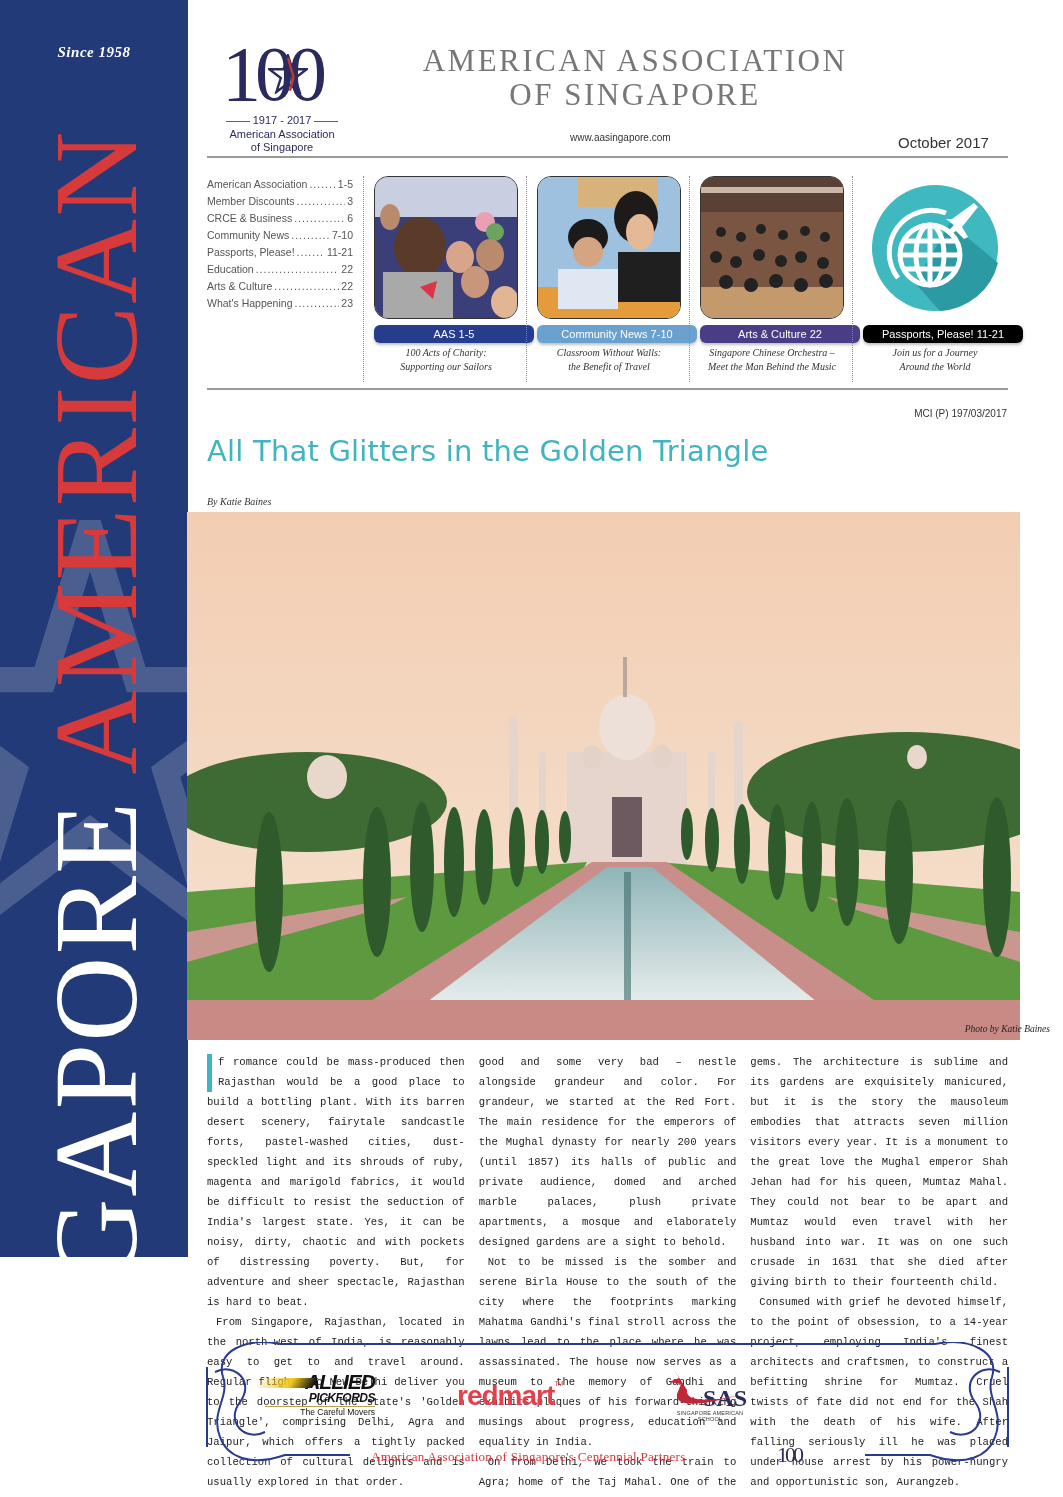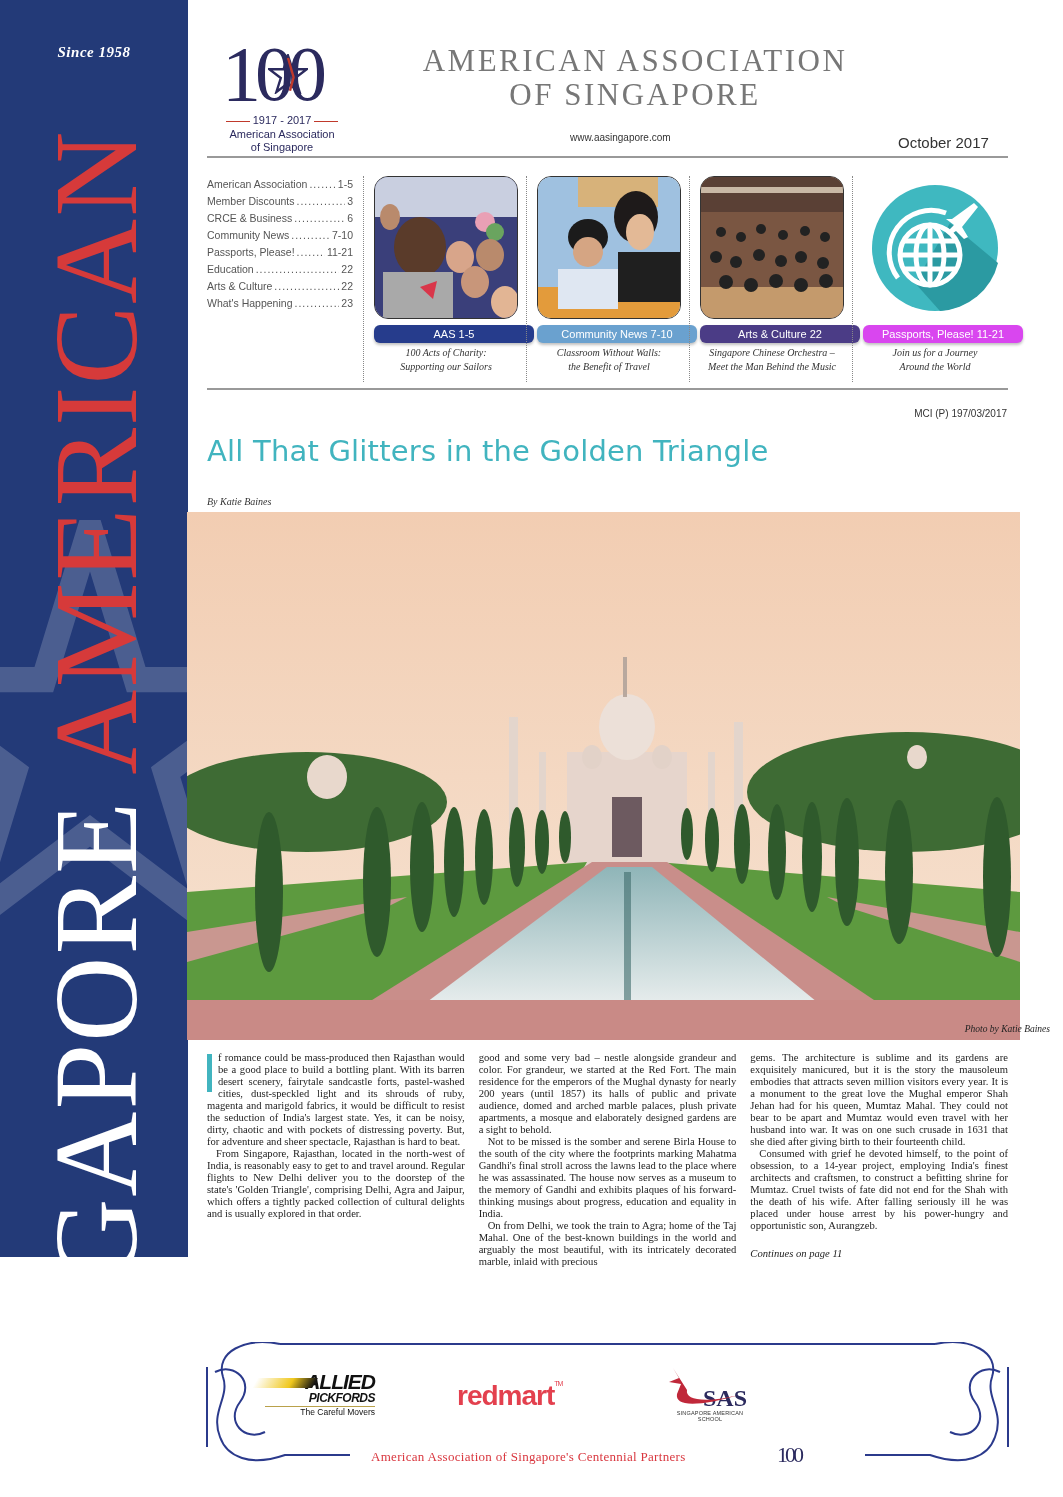--- a/index.html
+++ b/index.html
@@ -50,21 +50,21 @@
   .headline { position: absolute; left: 207px; top: 434px; font-family: "DejaVu Sans", sans-serif; font-size: 29px; color: #41b4bf; letter-spacing: 0.2px; }
   .byline { position: absolute; left: 207px; top: 496px; font-family: "Liberation Serif", serif; font-style: italic; font-size: 10px; color: #333; }
 
   
   .hero { position: absolute; left: 187px; top: 512px; width: 871px; height: 528px; overflow: hidden; }
   .hero svg { display: block; }
   .photo-credit { position: absolute; right: 8px; bottom: 6px; font-family: "Liberation Serif", serif; font-style: italic; font-size: 9.5px; color: #222; }
 
   
   .article { position: absolute; left: 207px; top: 1052px; width: 801px; height: 278px; display: flex; gap: 14px; }
-  .col { width: 262px; font-family: Liberation Serif, serif; font-size: 10.6px; line-height: 12px; color: #222; text-align: justify; }
+  .col { width: 262px; font-family: Liberation Mono, monospace; font-size: 10.6px; line-height: 20px; color: #222; text-align: justify; }
   .col p { text-indent: 9px; }
   .col p.first { text-indent: 0; }
   .dropcap { float: left; width: 5px; height: 38px; background: #41b4bf; margin: 2px 6px 0 0; }
   .col p.cont { text-indent: 0; }
   .continues { margin-top: 16px; font-style: italic; }
 
   
   .partners { position: absolute; left: 205px; top: 1342px; width: 805px; height: 130px; }
   .partners .frame { position: absolute; left: 0; top: 0; width: 805px; height: 130px; }
   .partner { position: absolute; font-family: "Liberation Sans", sans-serif; }
@@ -249,21 +249,21 @@
           <ellipse cx="60" cy="72" rx="14" ry="30"></ellipse>
           <line x1="60" y1="42" x2="60" y2="102"></line>
           <line x1="30" y1="72" x2="90" y2="72"></line>
           <line x1="34" y1="58" x2="86" y2="58"></line>
           <line x1="34" y1="86" x2="86" y2="86"></line>
           <path d="M28,95 A42,42 0 0 1 76,30"></path>
         </g>
         <path d="M82,36 L104,20 L108,24 L92,44 L98,54 L94,56 L86,48 L80,52 L78,48 L84,42 L76,36 Z" fill="#ffffff"></path>
       </svg>
     </div>
-    <div class="tag" style="background:#d946ef;border-radius:6px;">Passports, Please! 11-21</div>
+    <div class="tag" style="background:#000000;border-radius:6px;">Passports, Please! 11-21</div>
     <div class="cap">
         <div>Join us for a Journey</div>
         <div>Around the World</div>
       </div>
   </div>
 </div>
 
 <div class="hr-mid"></div>
 <div class="mci">MCI (P) 197/03/2017</div>
 

